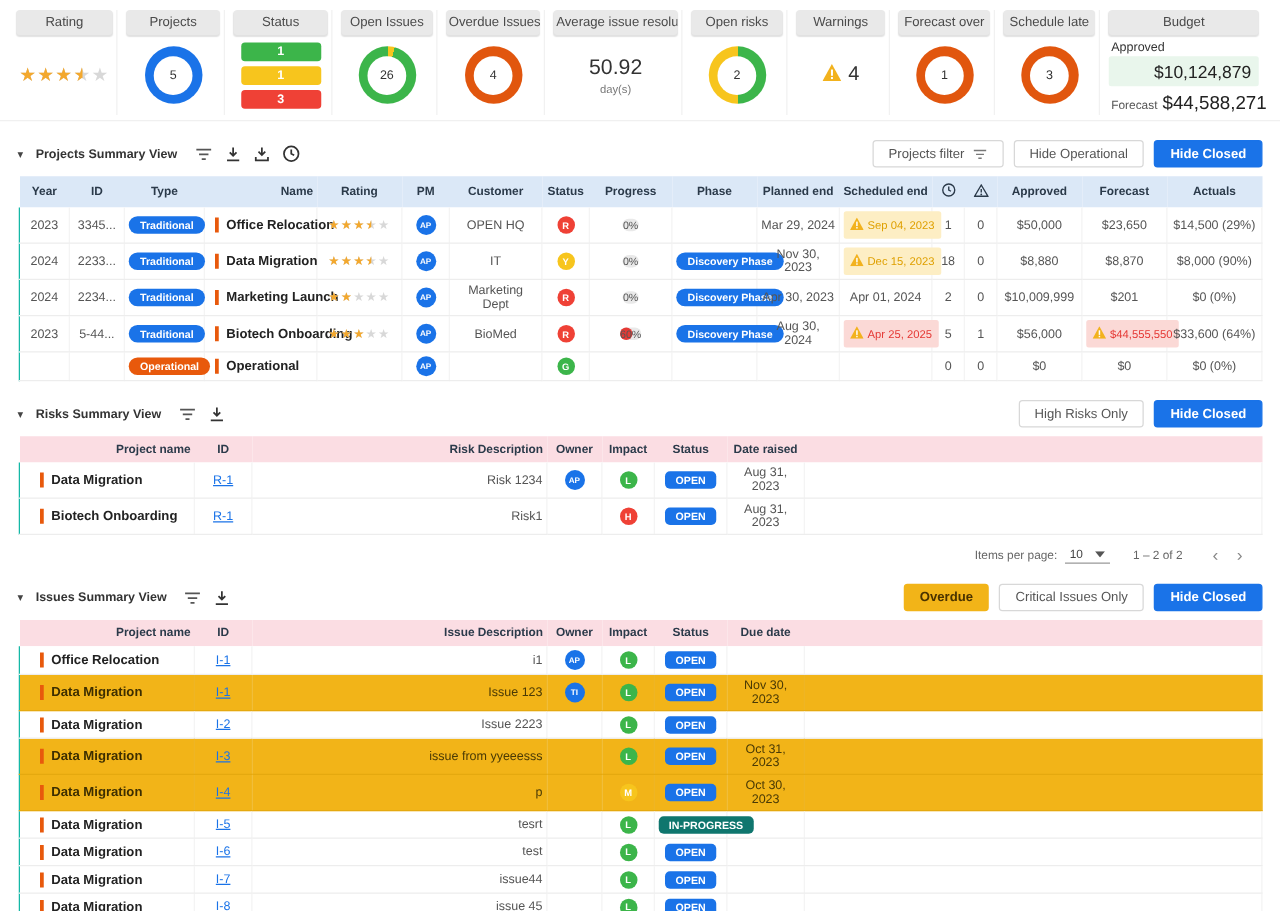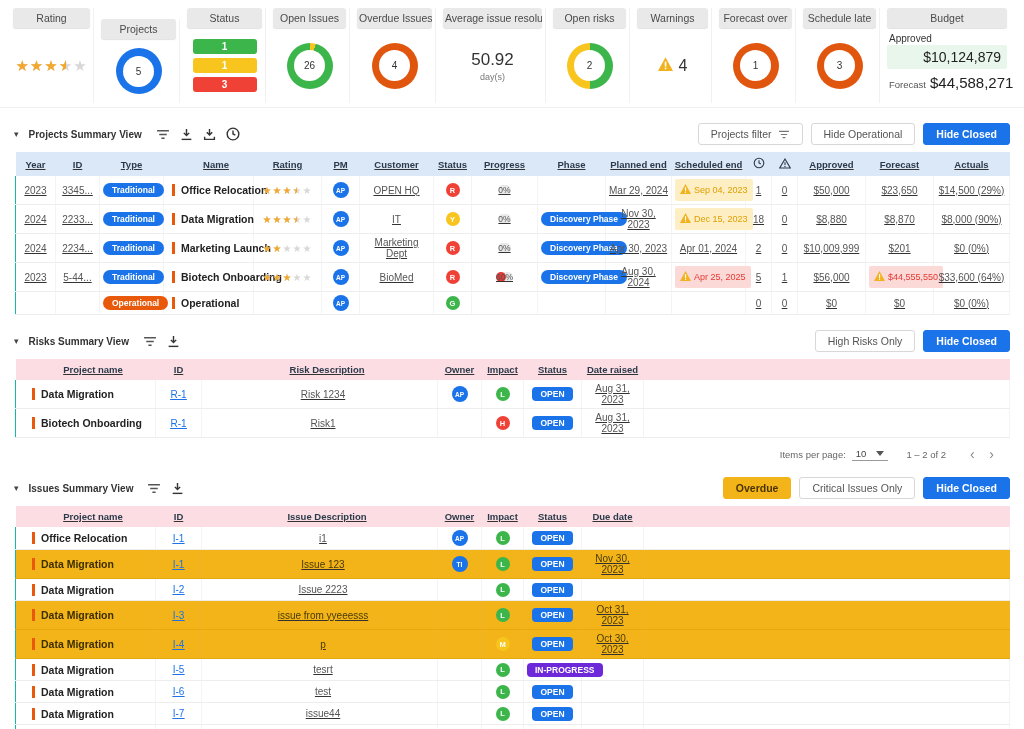--- a/index.html
+++ b/index.html
@@ -31,37 +31,37 @@
   .section-bar { display:flex; align-items:center; gap:10px; padding:0 14px; margin-top:12px; height:28px; }
   .caret { font-size:9px; color:#444; }
   .section-title { font-size:10px; font-weight:bold; color:#333; margin-right:4px; }
   .tool-icon { display:inline-flex; align-items:center; cursor:pointer; }
   .section-buttons { margin-left:auto; display:flex; gap:8px; }
   .btn { border:1px solid #d8d8d8; border-radius:3px; padding:4px 12px; font-size:10.5px; color:#555; background:#fff; display:inline-flex; align-items:center; gap:6px; cursor:pointer; }
   .btn-primary { background:#1a73e8; color:#fff; border-color:#1a73e8; font-weight:bold; }
   .btn-warning { background:#f2b418; color:#4a3300; border-color:#f2b418; font-weight:bold; }
 
   
-  table { width:994px; margin:4px 31px 0 15px; border-collapse:collapse; table-layout:fixed; font-size:10px;text-decoration:underline; }
+  table { width:994px; margin:4px 31px 0 15px; border-collapse:collapse; table-layout:fixed; font-size:10px; }
   th { font-weight:bold; color:#2b3a4a; padding:5px 3px; text-align:center; font-size:9.5px; }
   .projects-table th { background:#dbe8f7; }
   .pink-table th { background:#fbdde3; }
   td { border-bottom:1px solid #ededed; border-right:1px solid #f4f4f4; padding:3px 3px; text-align:center; height:22px; color:#555; background:#fff; }
   td:first-child { border-left:1px solid #14b8a6; }
-  .cell-left { text-align:center; padding-left:10px; }
+  .cell-left { text-align:right; padding-left:10px; }
   th.cell-left { padding-left:18px; }
   .name-cell { text-align:left; padding-left:8px; }
   .name-flag { display:inline-block; border-left:3px solid #e8590c; padding-left:6px; color:#222; font-weight:bold; font-size:10.5px; white-space:nowrap; }
   .pill { display:inline-block; border-radius:9px; padding:2px 9px; color:#fff; font-size:8.5px; font-weight:bold; white-space:nowrap; }
   .pill-type-traditional { background:#1a73e8; }
   .pill-type-operational { background:#e8590c; }
   .pill-phase { background:#1a73e8; }
   .pill-status { border-radius:4px; padding:2px 8px; }
   .pill-status-open { background:#1a73e8; }
-  .pill-status-inprogress { background:#6d28d9; }
+  .pill-status-inprogress { background:#0f766e; }
   .avatar { width:16px; height:16px; border-radius:50%; background:#1a73e8; color:#fff; font-size:6.5px; font-weight:bold; display:inline-flex; align-items:center; justify-content:center; }
   .dot { width:14px; height:14px; border-radius:50%; color:#fff; font-size:7.5px; font-weight:bold; display:inline-flex; align-items:center; justify-content:center; }
   .progress { width:56px; height:12px; background:#e9e9e9; border-radius:6px; position:relative; margin:0 auto; font-size:8.5px; line-height:12px; color:#555; overflow:hidden; }
   .progress .fill { position:absolute; left:0; top:0; height:100%; border-radius:6px; background:#e53935; }
   .progress .plabel { position:relative; }
   .flag { display:inline-flex; align-items:center; gap:3px; padding:5px 5px; border-radius:2px; font-size:9px; white-space:nowrap; }
   .flag-warn { background:#fdeec4; color:#dfa000; }
   .flag-alert { background:#fbd9d6; color:#e53935; }
   .id-link { color:#1a73e8; text-decoration:underline; cursor:pointer; }
   tr.overdue-row td { background:#f2b418; border-bottom-color:#e5a90f; border-right-color:#eeb525; }
@@ -77,21 +77,21 @@
 </head>
 <body>
 
 <div class="kpi-row">
     <div class="kpi-card" style="width: 84px;">
       <div class="kpi-head">Rating</div>
       <div class="kpi-body">
         <span class="stars" style="font-size: 15px;">★★★★★<span class="stars-fill" style="color: rgb(243, 168, 45); width: 70%;">★★★★★</span></span>
       </div>
     </div>
-    <div class="kpi-card" style="width: 82px; margin-top: 11px;">
+    <div class="kpi-card" style="width: 82px;">
       <div class="kpi-head">Projects</div>
       <div class="kpi-body">
         <div class="donut" style="background: conic-gradient(rgb(26, 115, 232) 0%, rgb(26, 115, 232) 100%);">
           <span class="donut-val">5</span>
         </div>
       </div>
     </div>
     <div class="kpi-card" style="width: 82px;">
       <div class="kpi-head">Status</div>
       <div class="kpi-body">

